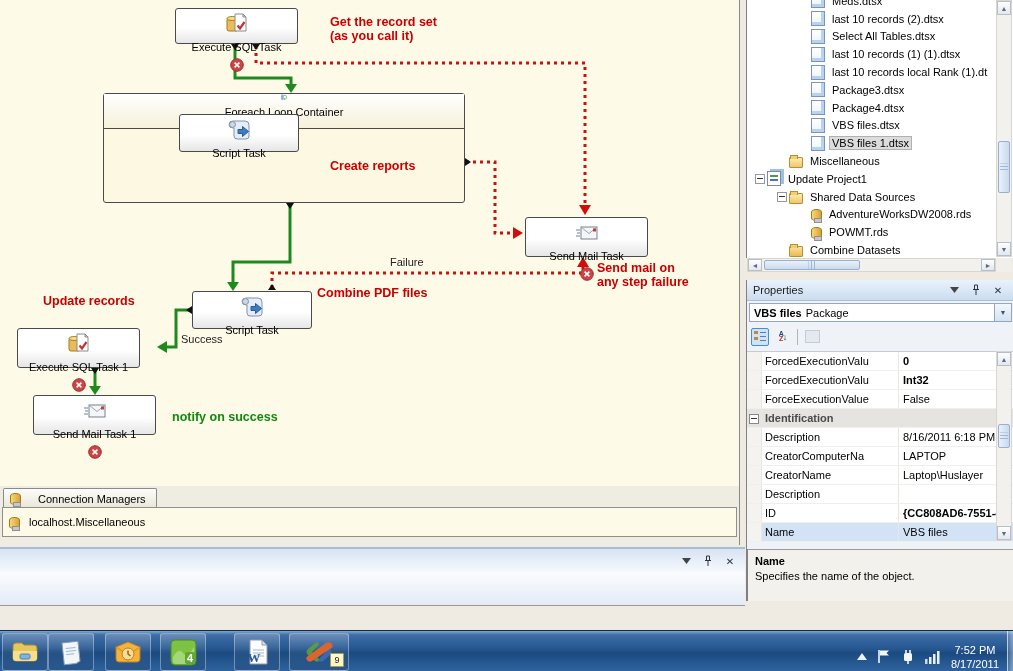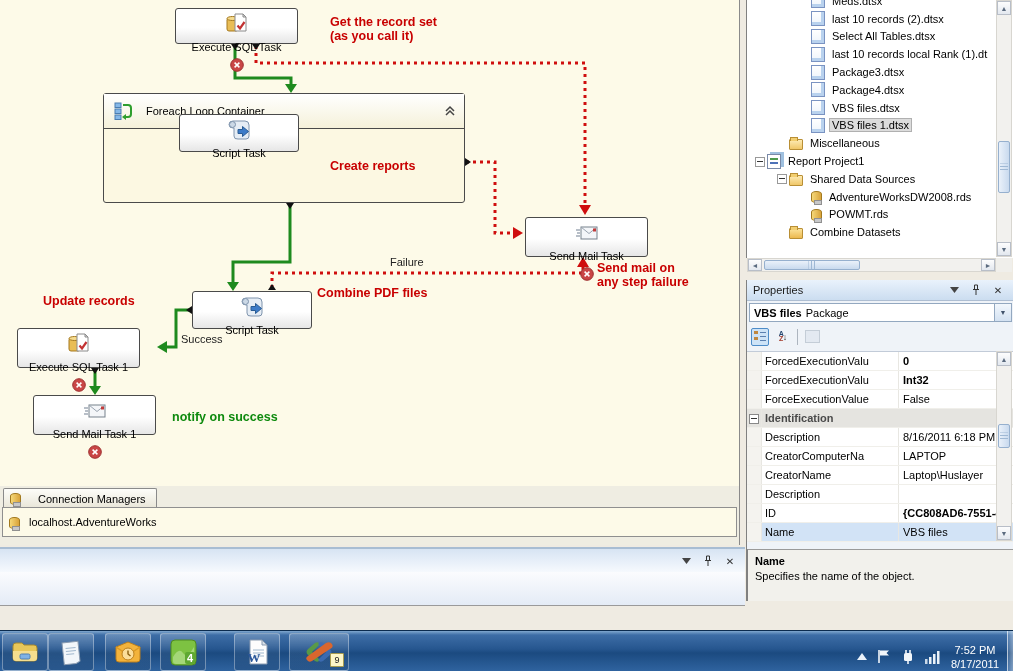--- a/index.html
+++ b/index.html
@@ -14,22 +14,22 @@
 
   .task{position:absolute;display:flex;align-items:center;gap:4px;padding:2px 4px;
     background:linear-gradient(#ffffff 55%,#e6e6e6);border:1px solid #4a4a4a;border-radius:3px;
     box-sizing:border-box;font-size:11px;color:#000;flex-direction:column;}
   .task .tlabel{flex:1;line-height:1.15;}
   .ticon26{width:26px;height:26px;flex:none;}
   .err{width:14px;height:14px;flex:none;align-self:center;}
 
   #foreach{position:absolute;left:103px;top:93px;width:362px;height:110px;
     border:1px solid #4a4a4a;border-radius:3px;background:#FCF8E2;box-sizing:border-box;}
-  #foreach .fhead{display:flex;align-items:center;gap:12px;height:34px;padding:0 8px;
-    background:linear-gradient(#ffffff,#f5f1da);border-bottom:1px solid #4a4a4a;font-size:11px;}
+  #foreach .fhead{display:flex;align-items:center;gap:6px;height:34px;padding:0 8px;
+    background:linear-gradient(#ffffff,#f5f1da);border-bottom:1px solid #4a4a4a;font-size:11px;flex-direction:column;}
   #foreach .fhead .tlabel{flex:1;}
 
   .ann{position:absolute;font-weight:bold;font-size:12.5px;line-height:1.15;}
   .ann.red{color:#C80000;}
   .ann.green{color:#0E8A0E;}
   .edge-label{position:absolute;font-size:11px;color:#222;}
 
   
   #cm-area{left:0;top:486px;width:739px;height:59px;background:#EFEDE2;border-right:1px solid #8a8a8a;}
   #cm-tab{position:absolute;left:3px;top:2px;height:19px;padding:0 10px 0 6px;display:flex;align-items:center;gap:13px;
@@ -306,21 +306,21 @@
     <div class="edge-label" style="left:390px;top:256px;">Failure</div>
   </div>
 
   <div id="cm-area" class="abs">
     <div id="cm-tab">
       <span class="ticon" data-icon="database-icon"></span>
       <span>Connection Managers</span>
     </div>
     <div id="cm-strip">
       <span class="ticon" data-icon="database-icon"></span>
-      <span>localhost.AdventureWorks</span>
+      <span>localhost.Miscellaneous</span>
     </div>
   </div>
 
   <div id="bl-panel" class="abs">
     <div id="bl-title">
       <div class="panel-btns">
         <span class="pbtn">
           <svg width="9" height="6" viewBox="0 0 9 6">
               <polygon points="0,0 9,0 4.5,6" fill="#444"></polygon>
             </svg>
@@ -352,20 +352,25 @@
             <span class="ticon" data-icon="package-icon"></span>
             <span class="tlabel2">last 10 records (2).dtsx</span>
           </div>
 
           <div class="trow" data-depth="3">
             <span class="expander"></span>
             <span class="ticon" data-icon="package-icon"></span>
             <span class="tlabel2">Select All Tables.dtsx</span>
           </div>
 
+          <div class="trow" data-depth="3">
+            <span class="expander"></span>
+            <span class="ticon" data-icon="package-icon"></span>
+            <span class="tlabel2">last 10 records (1) (1).dtsx</span>
+          </div>
 
           <div class="trow" data-depth="3">
             <span class="expander"></span>
             <span class="ticon" data-icon="package-icon"></span>
             <span class="tlabel2">last 10 records local Rank (1).dt</span>
           </div>
 
           <div class="trow" data-depth="3">
             <span class="expander"></span>
             <span class="ticon" data-icon="package-icon"></span>
@@ -392,21 +397,21 @@
 
           <div class="trow" data-depth="2">
             <span class="expander"></span>
             <span class="ticon" data-icon="folder-open-icon"></span>
             <span class="tlabel2">Miscellaneous</span>
           </div>
 
           <div class="trow" data-depth="1">
             <span class="expander show"></span>
             <span class="ticon" data-icon="report-icon"></span>
-            <span class="tlabel2">Report Project1</span>
+            <span class="tlabel2">Update Project1</span>
           </div>
 
           <div class="trow" data-depth="2">
             <span class="expander show"></span>
             <span class="ticon" data-icon="folder-open-icon"></span>
             <span class="tlabel2">Shared Data Sources</span>
           </div>
 
           <div class="trow" data-depth="3">
             <span class="expander"></span>

